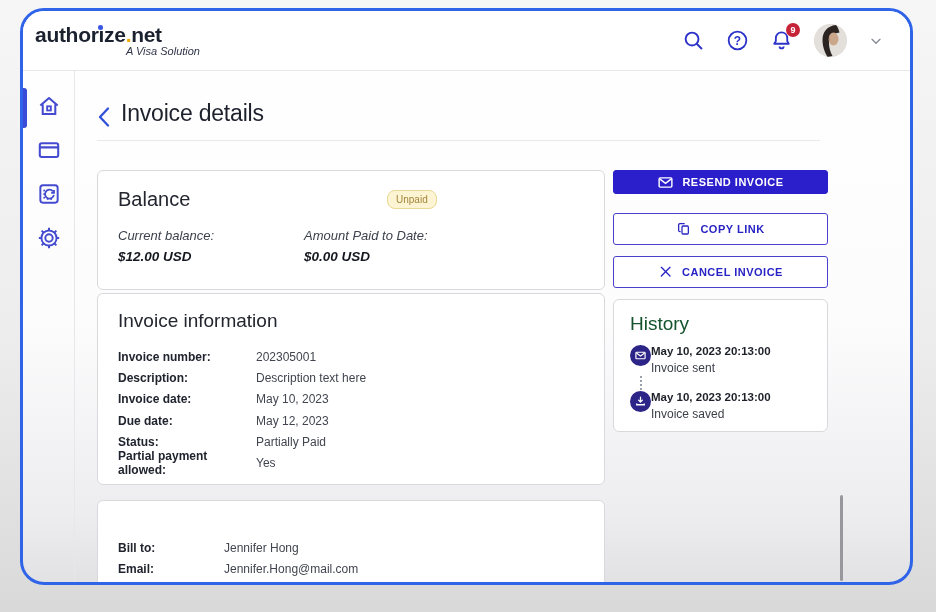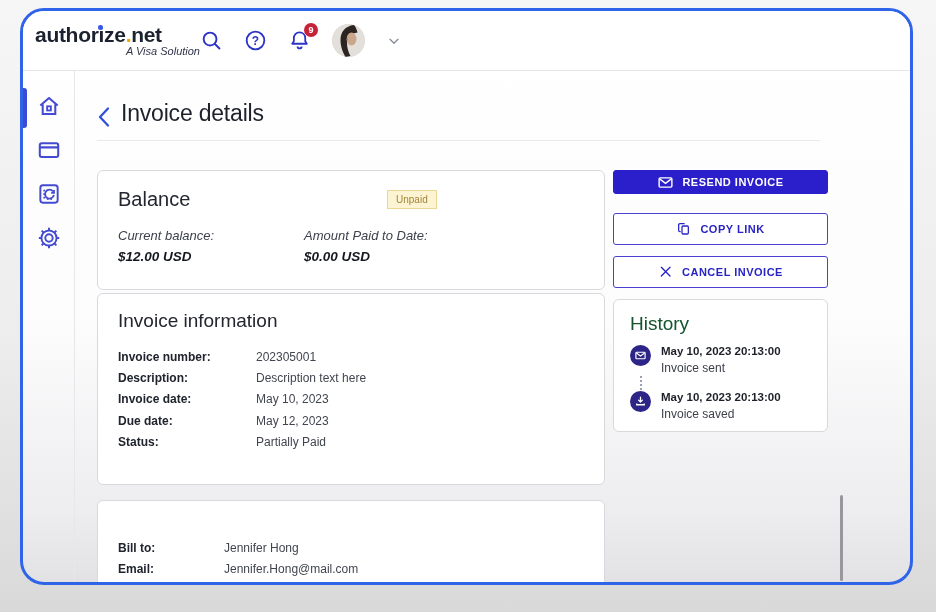--- a/index.html
+++ b/index.html
@@ -10,21 +10,21 @@
     position:relative;
   }
   .frame {
     position:absolute; left:20px; top:8px; width:893px; height:577px;
     border:3px solid #2f64e8; border-radius:24px;
     background:linear-gradient(180deg,#ffffff 0%,#fcfcfd 55%,#ededef 88%,#e2e2e4 100%);
     overflow:hidden;
   }
   
   .header {
-    height:60px; display:flex; align-items:center; justify-content:flex-start;
+    height:60px; display:flex; align-items:center; justify-content:space-between;
     padding:0 26px 0 12px; border-bottom:1px solid #e7e7ea; background:#fff;
   }
   .logo { position:relative; cursor:pointer; }
   .logo-text { font-size:21px; font-weight:bold; color:#1c2130; letter-spacing:-0.3px; line-height:22px; }
   .logo-dot { color:#f5a800; }
   .logo-i-dot { position:absolute; left:63px; top:1px; width:4.5px; height:4.5px; border-radius:50%; background:#3a57e8; }
   .logo-tagline { font-size:11px; color:#31364a; margin-left:91px; line-height:11px;font-style:italic; }
   .hdr-icons { display:flex; align-items:center; gap:21px; }
   .hicon { color:#2d33c8; width:23px; height:23px; cursor:pointer; position:relative; display:flex; }
   .bell-badge {
@@ -47,21 +47,21 @@
   .main { position:relative; flex:1; }
   .back { position:absolute; left:22px; top:35px; width:14px; height:22px; color:#3050d8; cursor:pointer; display:flex; }
   .page-title { position:absolute; left:46px; top:29px; font-size:23px; color:#1d212c; letter-spacing:-0.2px; }
   .title-divider { position:absolute; left:22px; top:69px; width:723px; height:1px; background:#e9e9ec; }
   .card { position:absolute; background:#fff; border:1px solid #d9d9dd; border-radius:6px; }
   
   .balance-card { left:22px; top:99px; width:508px; height:120px; padding:17px 20px; }
   .card-title { font-size:20px; color:#23262f; }
   .badge {
     position:absolute; left:289px; top:19px; font-size:10px; color:#a3843a;
-    background:#fdf4d3; border:1px solid #e9d893; border-radius:0; padding:3px 8px;
+    background:#fdf4d3; border:1px solid #e9d893; border-radius:8px; padding:3px 8px;
   }
   .bal-cols { display:flex; margin-top:17px;font-style:italic; }
   .bal-col1 { width:186px; }
   .bal-label { font-size:13px; color:#3c414c; }
   .bal-value { font-size:13.5px; font-weight:bold; color:#14171f; margin-top:6px; }
   
   .invoice-card { left:22px; top:222px; width:508px; height:192px; padding:16px 20px; }
   .fields { margin-top:14px; }
   .frow { display:flex; height:21.3px; align-items:center; }
   .flabel { width:138px; font-size:12px; font-weight:bold; color:#20242e; }
@@ -79,21 +79,21 @@
   }
   .btn svg { flex-shrink:0; }
   .btn-primary { top:99px; height:24px; background:#2b1ecb; color:#fff; border:1px solid #2b1ecb; }
   .btn-outline { background:#fff; color:#2823c4; border:1.5px solid #4a40cf; }
   .btn-copy { top:142px; }
   .btn-cancel { top:185px; }
   
   .history-card { left:538px; top:228px; width:215px; height:133px; padding:13px 16px; }
   .history-title { font-size:19px; color:#14532d; }
   .events { margin-top:10px; }
-  .event { display:flex; gap:10px; }
+  .event { display:flex; }
   .ev-ic { width:21px; height:21px; border-radius:50%; background:#2c2487; color:#fff; display:flex; align-items:center; justify-content:center; flex-shrink:0; }
   .ev-ts { font-size:11.5px; font-weight:bold; color:#1d2029; line-height:13px; }
   .ev-lbl { font-size:12px; color:#3b3f48; margin-top:3px; }
   .connector { height:14px; border-left:2px dotted #9aa0ac; margin:1px 0 1px 9.5px; }
   .scroll-thumb { position:absolute; left:765px; top:424px; width:3px; height:86px; background:#98989c; border-radius:2px; cursor:pointer; }
 </style>
 </head>
 <body>
 
 <div class="frame">
@@ -217,20 +217,24 @@
               <span class="fvalue">May 10, 2023</span>
             </div>
           <div class="frow">
               <span class="flabel">Due date:</span>
               <span class="fvalue">May 12, 2023</span>
             </div>
           <div class="frow">
               <span class="flabel">Status:</span>
               <span class="fvalue">Partially Paid</span>
             </div>
+          <div class="frow">
+              <span class="flabel">Partial payment allowed:</span>
+              <span class="fvalue">Yes</span>
+            </div>
         </div>
       </div>
 
       <div class="card contact-card">
         <div class="fields">
           <div class="frow">
               <span class="flabel">Bill to:</span>
               <span class="fvalue">Jennifer Hong</span>
             </div>
           <div class="frow">

